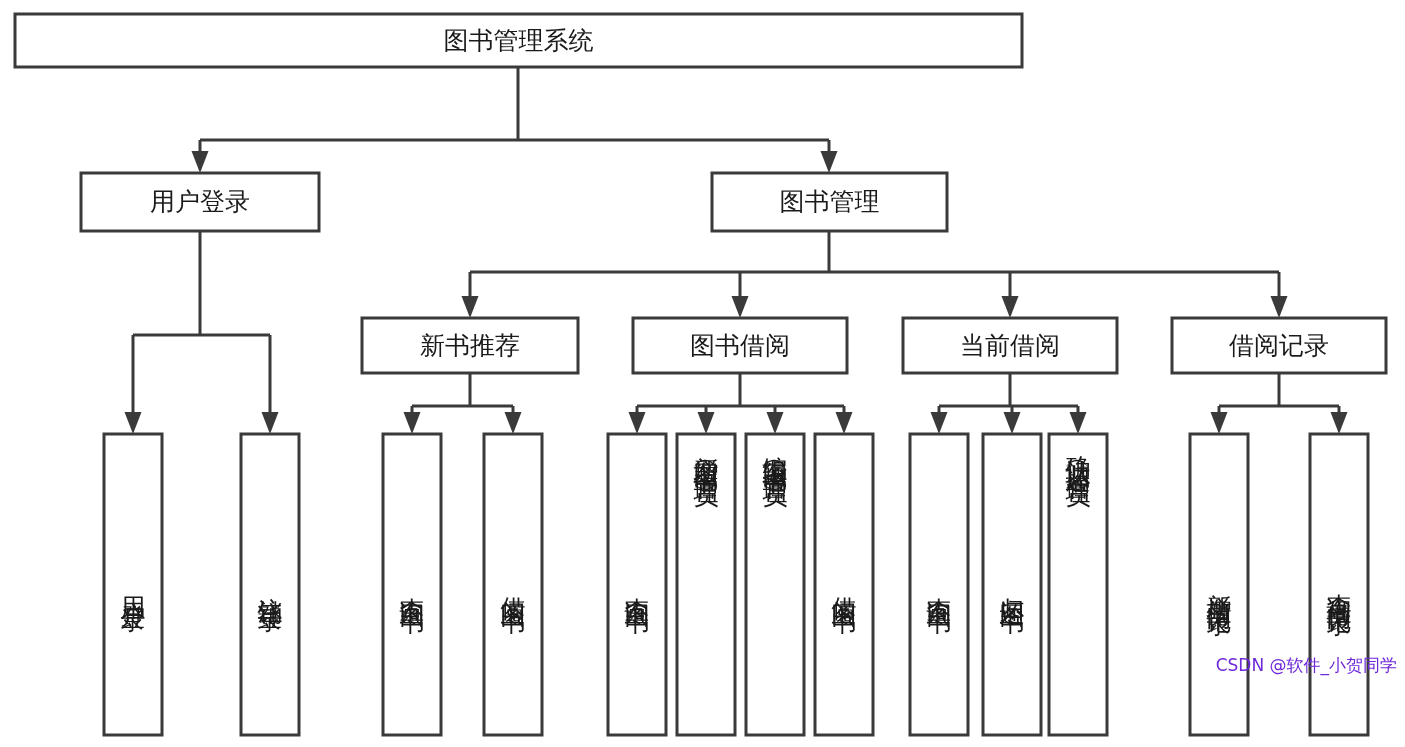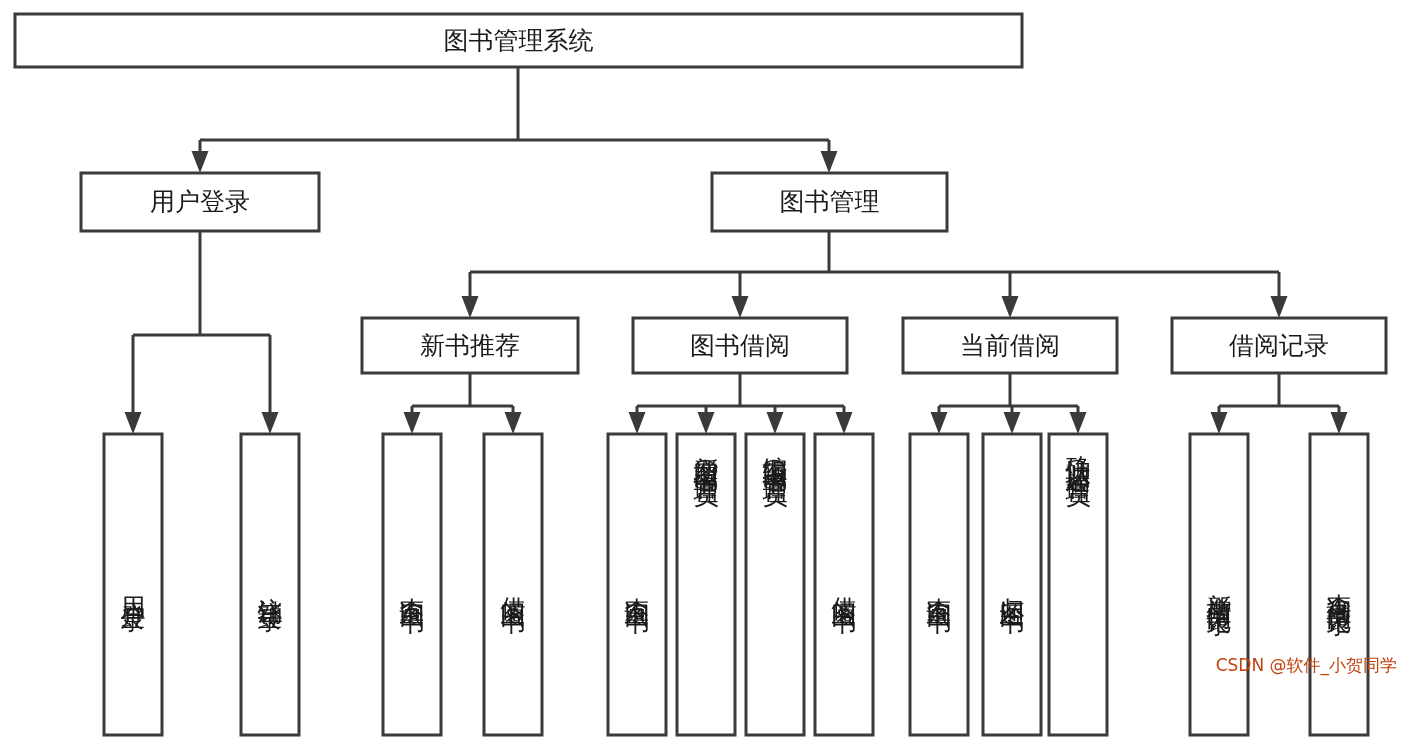--- a/index.html
+++ b/index.html
@@ -35,21 +35,21 @@
     line-height:1;
     letter-spacing:4px;
     white-space:nowrap;
   }
   #watermark{
     position:absolute;
     right:8px;
     bottom:4px;
     font-family:"DejaVu Sans","Liberation Sans",sans-serif;
     font-size:17px;
-    color:#c2410c;
+    color:#6d28d9;
     white-space:nowrap;
   }
 </style>
 </head>
 <body>
 
 <div id="diagram-root">
 
   <svg id="tree" viewBox="0 0 1405 747">
     <g id="links-layer">

